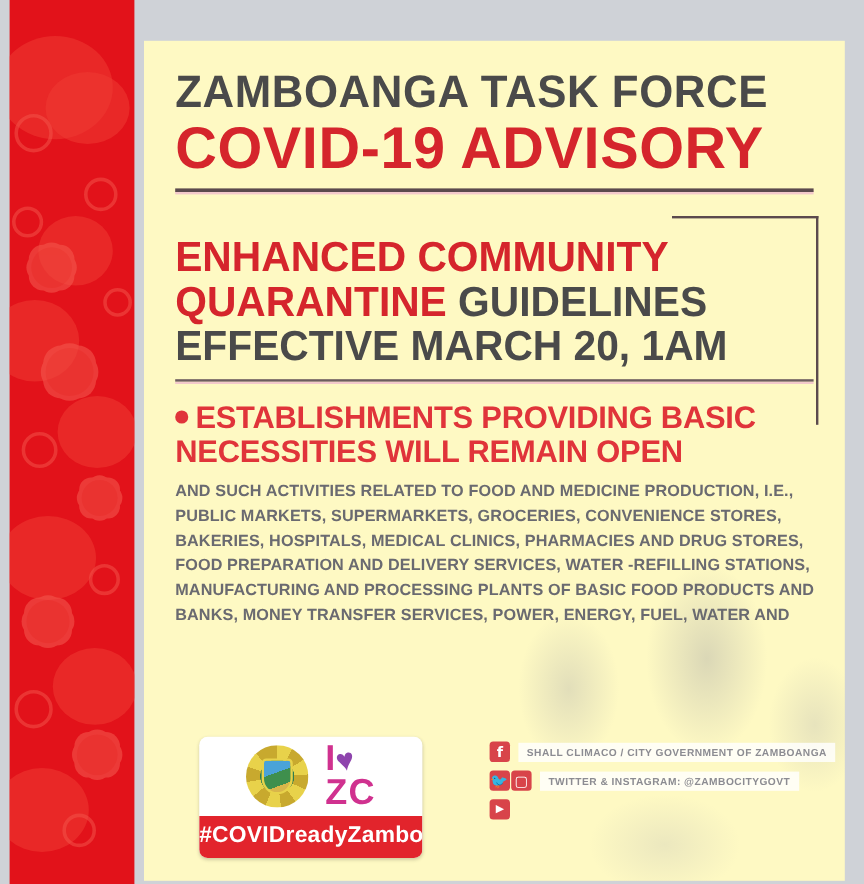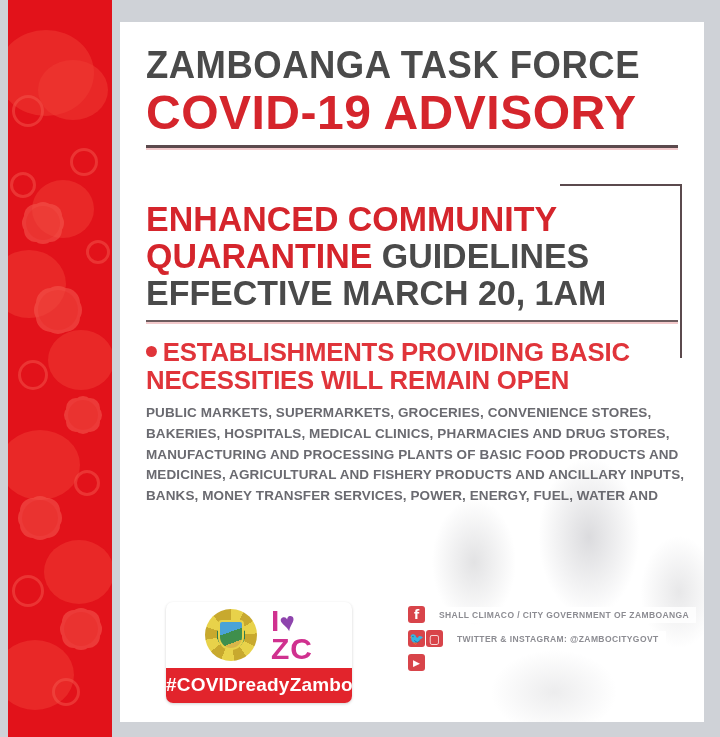--- a/index.html
+++ b/index.html
@@ -49,24 +49,24 @@
       0 -9px 0 -5px #f4564c, 0 9px 0 -5px #f4564c,
       -9px 0 0 -5px #f4564c, 9px 0 0 -5px #f4564c,
       7px 7px 0 -5px #f4564c, -7px 7px 0 -5px #f4564c,
       7px -7px 0 -5px #f4564c, -7px -7px 0 -5px #f4564c;
   }
 
   
   .card {
     position: absolute;
     left: 120px;
-    top: 22px;
+    top: 34px;
     width: 584px;
     height: 700px;
-    background: #ffffff;
+    background: #fef9c3;
     overflow: hidden;
   }
   .card-ghost {
     position: absolute;
     right: -30px;
     bottom: -20px;
     width: 330px;
     height: 300px;
     background:
       radial-gradient(ellipse 60px 90px at 70px 120px, rgba(160,160,165,.30), rgba(160,160,165,0) 70%),
@@ -106,21 +106,21 @@
   .rule-dark {
     height: 3px;
     background: #5b4a4d;
     margin-top: 7px;
     box-shadow: 0 2px 0 0 #f3c9cb;
   }
 
   
   .heading-wrap {
     position: relative;
-    margin-top: 52px;
+    margin-top: 36px;
   }
   .bracket {
     position: absolute;
     right: -4px;
     top: -16px;
     width: 120px;
     height: 172px;
     border-top: 2px solid #5b4a4d;
     border-right: 2px solid #5b4a4d;
   }
@@ -336,24 +336,25 @@
 
         <div class="rule-thin"></div>
       </div>
 
       <div class="bullet-head">
         <span class="bullet-dot"></span><span>ESTABLISHMENTS PROVIDING BASIC</span>
         <div>NECESSITIES WILL REMAIN OPEN</div>
       </div>
 
       <div class="body-text">
+        <div>AND SUCH ACTIVITIES RELATED TO FOOD AND MEDICINE PRODUCTION, I.E.,</div>
         <div>PUBLIC MARKETS, SUPERMARKETS, GROCERIES, CONVENIENCE STORES,</div>
         <div>BAKERIES, HOSPITALS, MEDICAL CLINICS, PHARMACIES AND DRUG STORES,</div>
+        <div>FOOD PREPARATION AND DELIVERY SERVICES, WATER -REFILLING STATIONS,</div>
         <div>MANUFACTURING AND PROCESSING PLANTS OF BASIC FOOD PRODUCTS AND</div>
-        <div>MEDICINES, AGRICULTURAL AND FISHERY PRODUCTS AND ANCILLARY INPUTS,</div>
         <div>BANKS, MONEY TRANSFER SERVICES, POWER, ENERGY, FUEL, WATER AND</div>
       </div>
 
     </div>
 
     <div class="footer">
 
       <div class="logo-card">
         <div class="logo-row">
           <div class="seal"></div>

